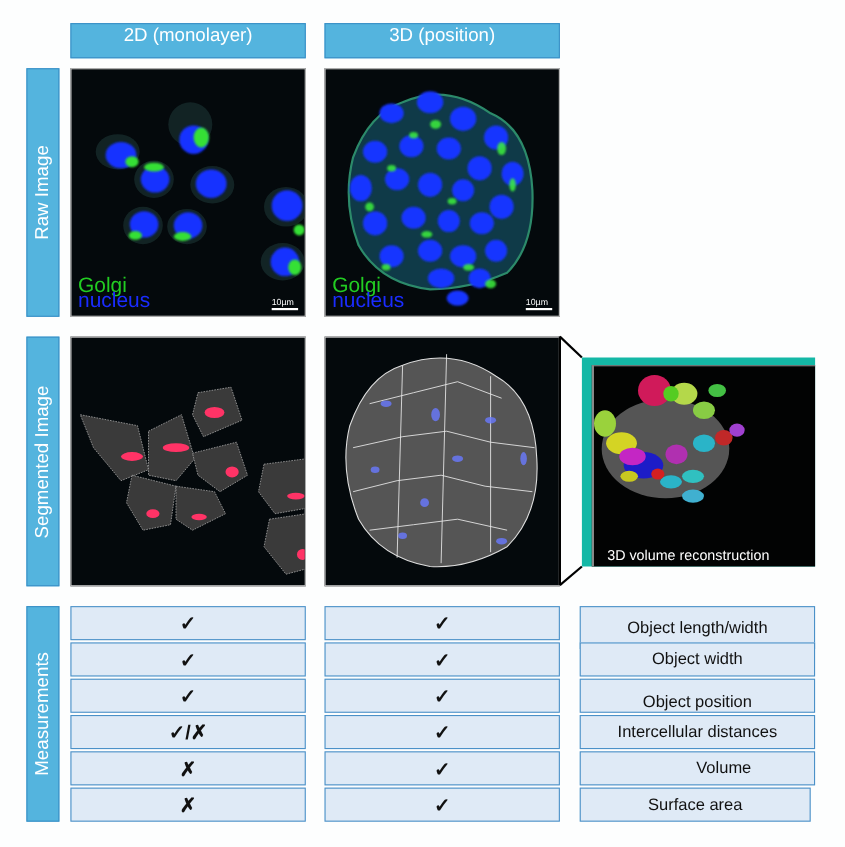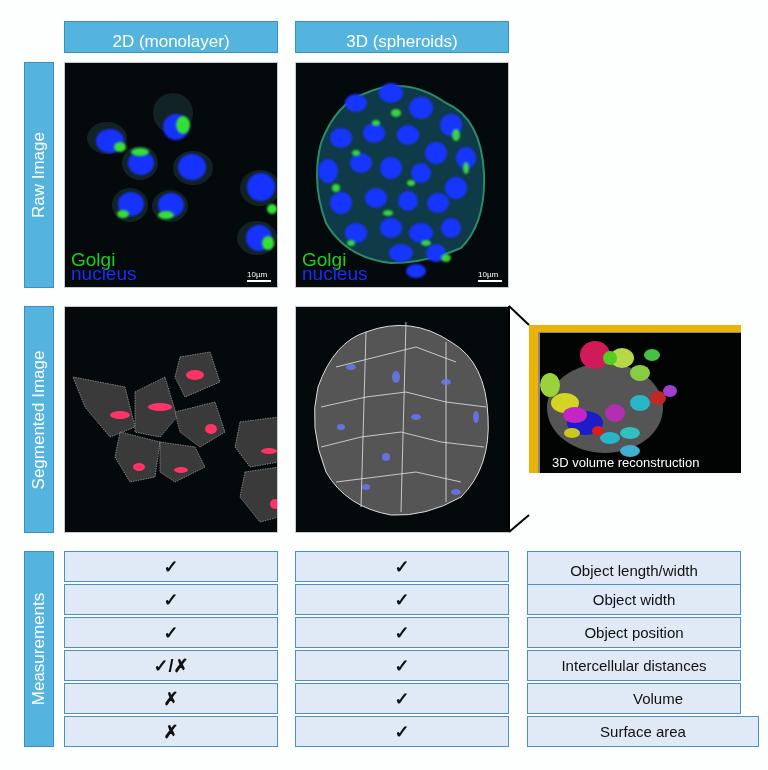--- a/index.html
+++ b/index.html
@@ -1,38 +1,38 @@
 <!DOCTYPE html>
 <html><head>
 <meta charset="utf-8">
 <style>
   html,body{margin:0;padding:0;background:#fdfefe;}
   body{width:768px;height:770px;position:relative;overflow:hidden;font-family:"Liberation Sans",sans-serif;}
-  .hdr{position:absolute;background:#54b4de;border:1px solid #3a8fc6;color:#fff;font-size:17px;display:flex;align-items:flex-end;justify-content:center;box-sizing:border-box;}
+  .hdr{position:absolute;background:#54b4de;border:1px solid #3a8fc6;color:#fff;font-size:17px;display:flex;align-items:flex-start;justify-content:center;box-sizing:border-box;}
   .side{position:absolute;background:#54b4de;border:1px solid #3a8fc6;box-sizing:border-box;}
   .side span{position:absolute;left:50%;top:50%;transform:translate(-50%,-50%) rotate(-90deg);white-space:nowrap;color:#fff;font-size:17px;}
   .panel{position:absolute;background:#04090c;box-sizing:border-box;border:1px solid #c9c9c9;overflow:hidden;}
   .panel svg{position:absolute;left:0;top:0;}
   .leg{position:absolute;font-size:19px;line-height:14px;}
   .scale{position:absolute;color:#fff;font-size:8px;width:24px;}
   .scale i{display:block;height:2px;background:#fff;margin-top:1px;}
   .row{position:absolute;background:#dfeaf6;border:1px solid #4b91c8;box-sizing:border-box;display:flex;align-items:center;justify-content:center;font-size:15px;color:#111;}
   .mark{font-size:18px;font-weight:bold;color:#111;}
-  .recon{position:absolute;left:529px;top:325px;width:212px;height:148px;background:#eab308;}
+  .recon{position:absolute;left:529px;top:325px;width:212px;height:190px;background:#14b8a6;}
   .recon .inner{position:absolute;left:9px;top:7px;right:0;bottom:0;border-left:2px solid #888;border-top:1px solid #888;background:#020303;}
   .recon-label{position:absolute;left:12px;bottom:3px;color:#fff;font-size:13px;}
 </style>
 </head>
 <body>
 
 <div class="hdr" style="left:64px;top:21px;width:214px;height:32px;">
     <span>2D (monolayer)</span>
   </div>
 <div class="hdr" style="left:295px;top:21px;width:214px;height:32px;">
-    <span>3D (spheroids)</span>
+    <span>3D (position)</span>
   </div>
 
 <div class="side" style="left:24px;top:62px;width:30px;height:226px;">
     <span>Raw Image</span>
   </div>
 <div class="side" style="left:24px;top:306px;width:30px;height:227px;">
     <span>Segmented Image</span>
   </div>
 <div class="side" style="left:24px;top:551px;width:30px;height:196px;">
     <span>Measurements</span>
@@ -264,25 +264,25 @@
     </div>
 </div>
 
 <div>
   <div class="row" style="left:527px;top:551px;width:214px;height:39px;">
       <span>Object length/width</span>
     </div>
   <div class="row" style="left:527px;top:584px;width:214px;height:31px;">
       <span>Object width</span>
     </div>
-  <div class="row" style="left:527px;top:617px;width:214px;height:31px;">
+  <div class="row" style="left:527px;top:617px;width:214px;height:31px;align-items:flex-end;">
       <span>Object position</span>
     </div>
   <div class="row" style="left:527px;top:650px;width:214px;height:31px;">
       <span>Intercellular distances</span>
     </div>
   <div class="row" style="left:527px;top:683px;width:214px;height:31px;padding-left:48px;">
       <span>Volume</span>
     </div>
-  <div class="row" style="left:527px;top:716px;width:232px;height:31px;">
+  <div class="row" style="left:527px;top:716px;width:210px;height:31px;">
       <span>Surface area</span>
     </div>
 </div>
 
 </body></html>

